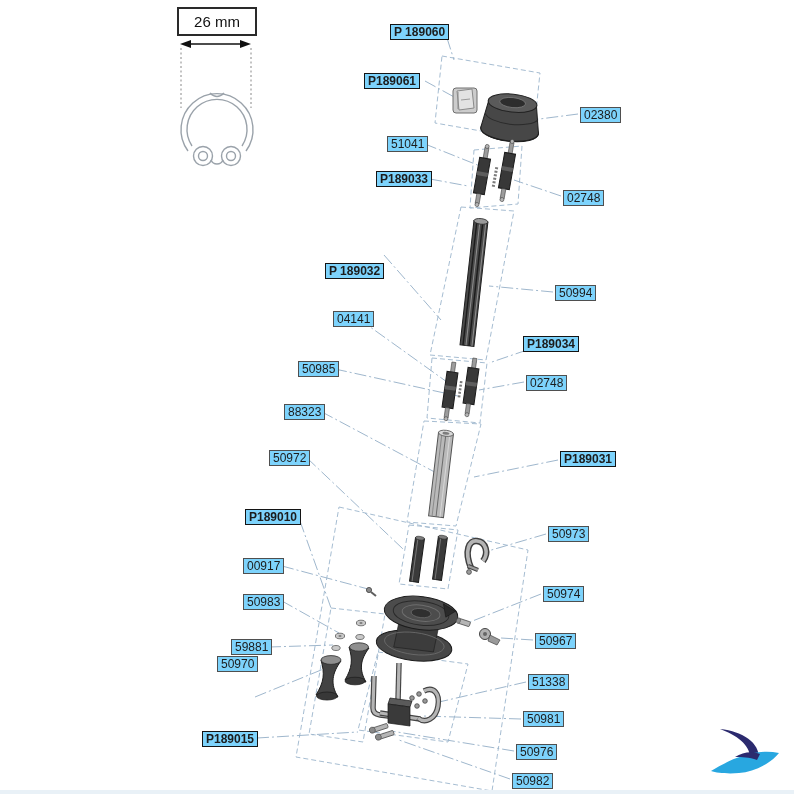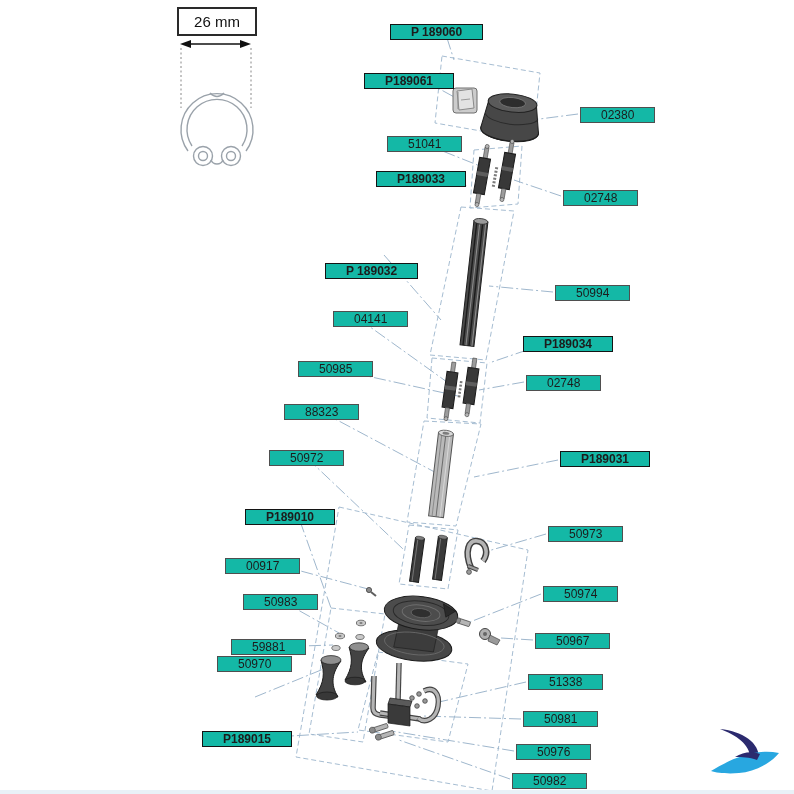--- a/index.html
+++ b/index.html
@@ -4,23 +4,23 @@
 <style>
   html,body{margin:0;padding:0;background:#ffffff;}
   .stage{
     position:relative;width:794px;height:794px;background:#ffffff;overflow:hidden;
     font-family:"Liberation Sans", sans-serif;
   }
   .stage svg{position:absolute;left:0;top:0;}
   .lbl{
     position:absolute;
     font-size:12px;line-height:14px;
-    color:#1c1c1c;background:#14b8a6;
+    color:#1c1c1c;background:#7dd3fc;
     border:1px solid #4f4f4f;
-    padding:0 20px;white-space:nowrap;
+    padding:0 3px;white-space:nowrap;
     z-index:5;
   }
   .lbl.b{font-weight:bold;border-color:#141414;}
   .dim{
     position:absolute;left:177px;top:7px;width:76px;height:25px;
     border:2px solid #2a2a2a;background:#fff;
     font-size:15px;display:flex;align-items:center;justify-content:center;
     color:#111;z-index:5;
   }
 </style>
@@ -287,21 +287,21 @@
   <div class="lbl" style="left:555px;top:285px">50994</div>
   <div class="lbl" style="left:333px;top:311px">04141</div>
   <div class="lbl b" style="left:523px;top:336px">P189034</div>
   <div class="lbl" style="left:526px;top:375px">02748</div>
   <div class="lbl" style="left:298px;top:361px">50985</div>
   <div class="lbl" style="left:284px;top:404px">88323</div>
   <div class="lbl" style="left:269px;top:450px">50972</div>
   <div class="lbl b" style="left:560px;top:451px">P189031</div>
   <div class="lbl b" style="left:245px;top:509px">P189010</div>
   <div class="lbl" style="left:548px;top:526px">50973</div>
-  <div class="lbl" style="left:225px;top:558px">00917</div>
+  <div class="lbl" style="left:243px;top:558px">00917</div>
   <div class="lbl" style="left:543px;top:586px">50974</div>
   <div class="lbl" style="left:243px;top:594px">50983</div>
   <div class="lbl" style="left:535px;top:633px">50967</div>
   <div class="lbl" style="left:231px;top:639px">59881</div>
   <div class="lbl" style="left:528px;top:674px">51338</div>
   <div class="lbl" style="left:217px;top:656px">50970</div>
   <div class="lbl" style="left:523px;top:711px">50981</div>
   <div class="lbl b" style="left:202px;top:731px">P189015</div>
   <div class="lbl" style="left:516px;top:744px">50976</div>
   <div class="lbl" style="left:512px;top:773px">50982</div>

